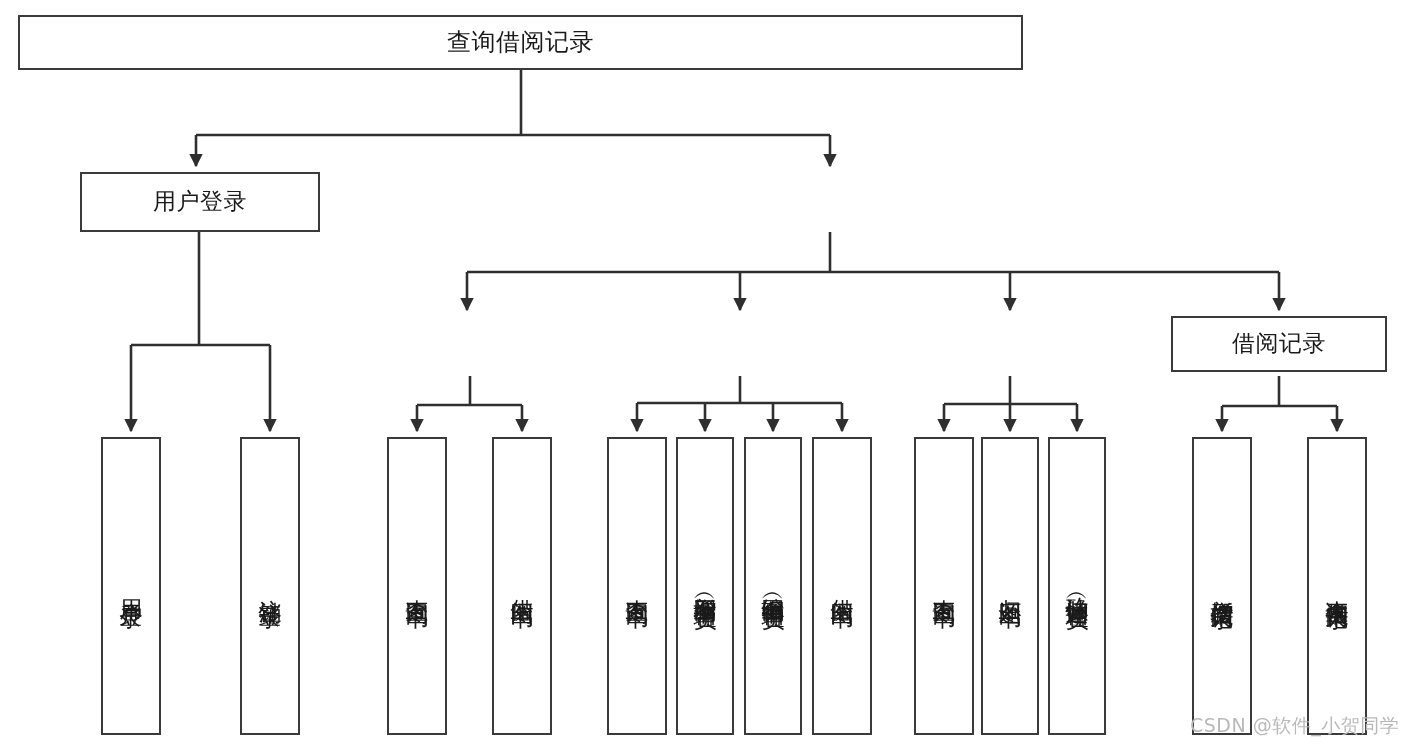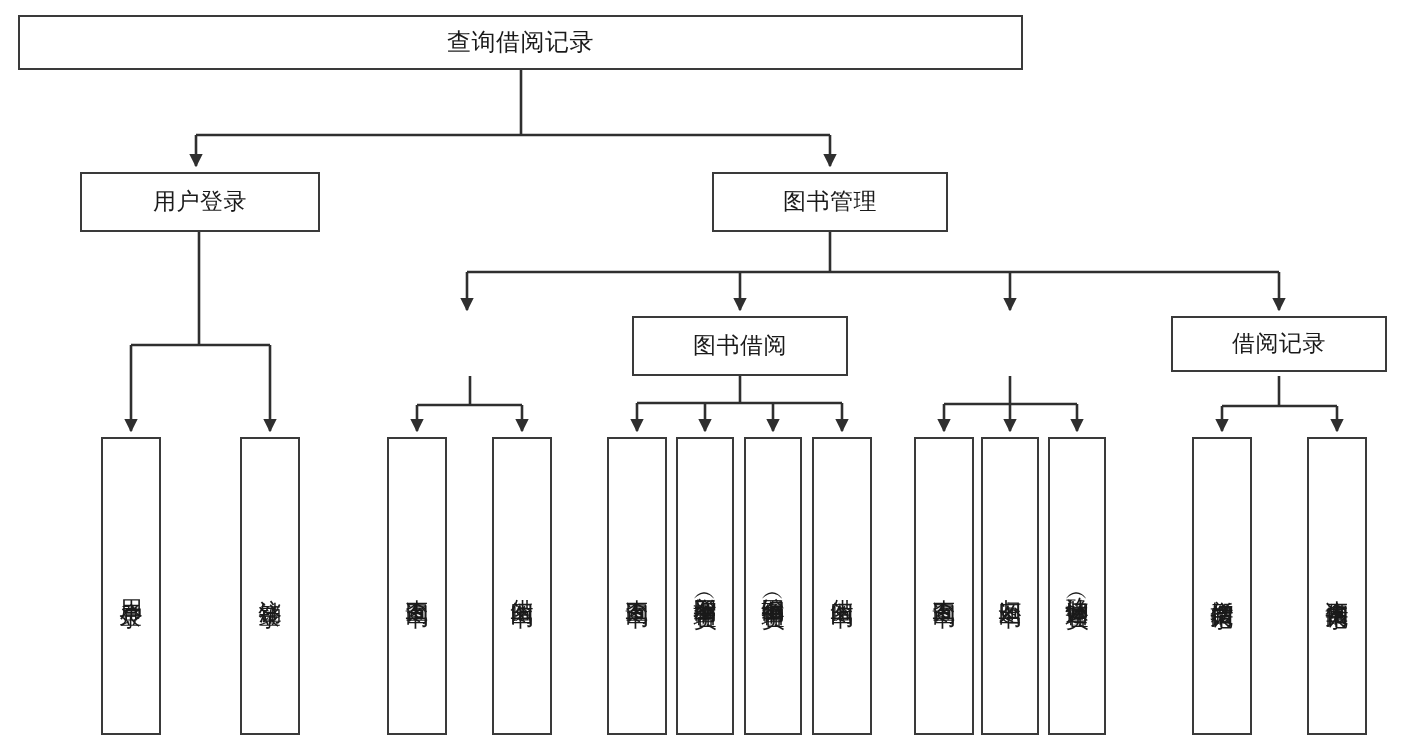--- a/index.html
+++ b/index.html
@@ -134,28 +134,22 @@
   </svg>
 
   <div class="node horiz root" style="left:18px; top:15px; width:1005px; height:55px;">
     <span class="label">查询借阅记录</span>
   </div>
 
   <div class="node horiz" style="left:80px; top:172px; width:240px; height:60px;">
     <span class="label">用户登录</span>
   </div>
 
-  <div class="node horiz" style="left:712px; top:172px; width:236px; height:60px;">
-    <span class="label">图书管理</span>
-  </div>
-
-
-  <div class="node horiz" style="left:632px; top:316px; width:216px; height:60px;">
-    <span class="label">图书借阅</span>
-  </div>
+
+
 
 
   <div class="node horiz" style="left:1171px; top:316px; width:216px; height:56px;">
     <span class="label">借阅记录</span>
   </div>
 
   <div class="node vert" style="left:101px; top:437px; width:60px; height:298px;">
     <span class="label">用户登录</span>
   </div>
 
@@ -200,14 +194,15 @@
   </div>
 
   <div class="node vert tall" style="left:1192px; top:437px; width:60px; height:298px;">
     <span class="label">新增借阅记录</span>
   </div>
 
   <div class="node vert tall" style="left:1307px; top:437px; width:60px; height:298px;">
     <span class="label">查询借阅记录</span>
   </div>
 
+  <div class="watermark">CSDN @软件_小贺同学</div>
 
 </div>
 
 </body></html>

